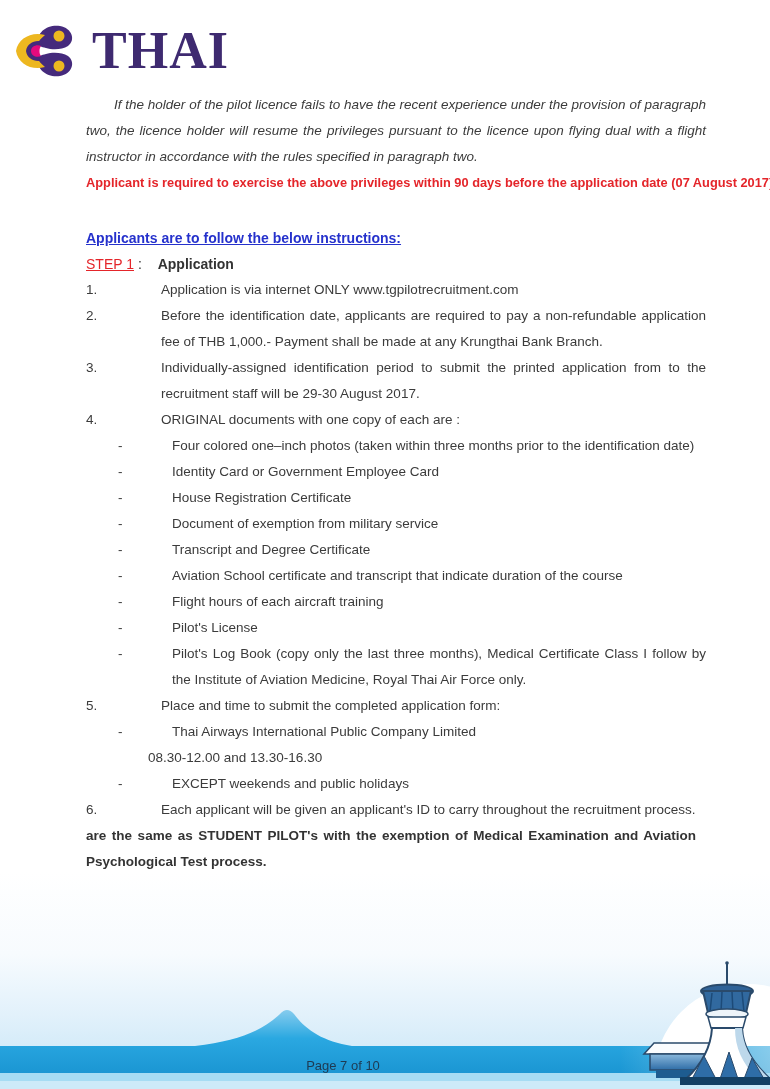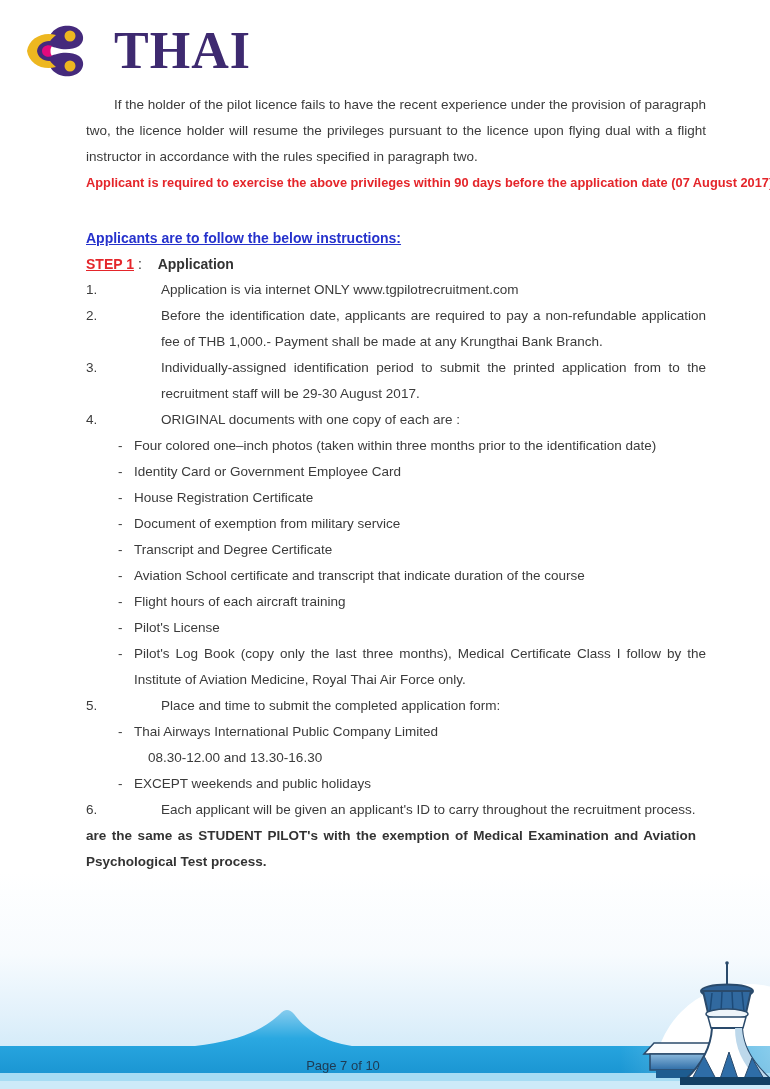--- a/index.html
+++ b/index.html
@@ -2,38 +2,38 @@
 <html><head>
 <meta charset="utf-8">
 <style>
   html,body{margin:0;padding:0;background:#9a9a9a;}
   .page{
     position:relative;width:770px;height:1089px;margin:0 auto;overflow:hidden;
     background:linear-gradient(180deg,#ffffff 0%,#ffffff 80%,#f7fbfe 87.6%,#e8f4fc 100%);
     font-family:"Liberation Sans",sans-serif;color:#3b3b3b;
   }
   
-  .logo-row{position:absolute;top:22px;left:25px;display:flex;align-items:center;gap:11px;}
+  .logo-row{position:absolute;top:22px;left:14px;display:flex;align-items:center;}
   .wordmark{font-family:"Liberation Serif",serif;font-weight:bold;font-size:52px;line-height:56px;
     color:#3e2a70;letter-spacing:1px;margin-left:6px;}
   
   .content{position:absolute;left:86px;top:92px;width:620px;font-size:13.5px;line-height:26px;}
-  .para{margin:0;text-align:justify;text-indent:28px;}
+  .para{margin:0;text-align:justify;text-indent:28px;font-style:italic;}
   .notice{white-space:nowrap;color:#e4252a;font-weight:700;font-size:12.8px;}
   .heading{margin-top:29px;color:#2531cc;font-weight:700;font-size:14px;text-decoration:underline;}
   .step-line{font-size:14px;}
-  .step-label{color:#e4252a;font-weight:700;text-decoration:underline;}
+  .step-label{color:#e4252a;font-weight:400;text-decoration:underline;}
   .step-sep{color:#333;}
   .step-title{color:#333;font-weight:700;margin-left:12px;}
   .num-item{display:flex;}
   .num{width:27px;flex:none;}
   .num-text{flex:1;text-align:justify;margin-left:48px;}
   .dash-item{display:flex;padding-left:32px;}
   .dash{width:16px;flex:none;}
-  .dash-text{flex:1;text-align:justify;}
+  .dash-text{flex:1;text-align:justify;margin-left:38px;}
   .addr-line{padding-left:62px;}
   .step27{color:#e4252a;font-weight:700;text-decoration:underline;}
   .closing{font-weight:700;color:#333;line-height:26px;width:610px;text-align:justify;}
   
   .footer{position:absolute;left:0;bottom:0;width:686px;height:135px;}
   .footer svg{display:block;}
   .page-label{position:absolute;left:0;right:0;bottom:15px;text-align:center;
     color:#1e3a52;font-size:13px;line-height:16px;}
 </style>
 </head>

